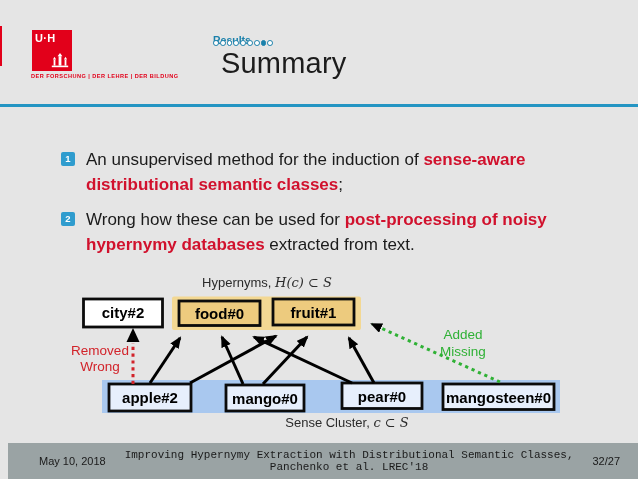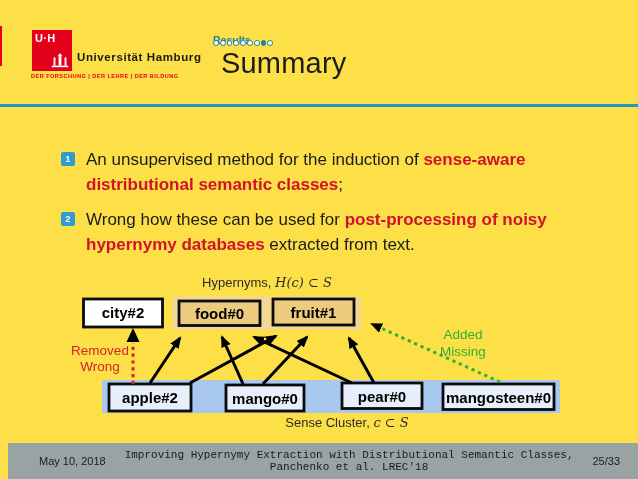--- a/index.html
+++ b/index.html
@@ -1,16 +1,16 @@
 <!DOCTYPE html>
 <html><head>
 <meta charset="utf-8">
 <style>
   html,body{margin:0;padding:0;background:#fff;}
-  .slide{position:relative;width:638px;height:479px;background:#fde047;overflow:hidden;
+  .slide{position:relative;width:638px;height:479px;background:#e5e5e5;overflow:hidden;
          font-family:"Liberation Sans",sans-serif;}
   
   .left-sliver{position:absolute;left:0;top:26px;width:2px;height:40px;background:#e2001a;}
   
   .logo-square{position:absolute;left:32px;top:30px;width:40px;height:41px;background:#e2001a;}
   .logo-square .uh{position:absolute;left:3px;top:2px;color:#fff;font-weight:bold;font-size:11px;letter-spacing:.3px;}
   .logo-square .castle{position:absolute;right:2px;bottom:2px;}
   .uni-name{position:absolute;left:77px;top:51px;font-size:11.5px;font-weight:bold;color:#1a1a1a;letter-spacing:.6px;}
   .slogan{position:absolute;left:31px;top:73px;font-size:5.6px;font-weight:bold;color:#e2001a;letter-spacing:.45px;}
   
@@ -55,21 +55,20 @@
         <polygon points="10,0 7.6,3.2 12.4,3.2"></polygon>
         <rect x="8.6" y="3.2" width="2.8" height="9.4"></rect>
         <polygon points="4.5,3.8 2.9,6.6 6.1,6.6"></polygon>
         <rect x="3.6" y="6.6" width="1.8" height="6"></rect>
         <polygon points="15.5,3.8 13.9,6.6 17.1,6.6"></polygon>
         <rect x="14.6" y="6.6" width="1.8" height="6"></rect>
         <rect x="1.8" y="12.6" width="16.4" height="1.6"></rect>
       </g>
     </svg>
   </div>
-  <div class="uni-name">Universität Hamburg</div>
   <div class="slogan">DER FORSCHUNG | DER LEHRE | DER BILDUNG</div>
 
   <div class="section">Results</div>
   <div class="dots" id="dots">
       <span class="dot"></span>
       <span class="dot"></span>
       <span class="dot"></span>
       <span class="dot"></span>
       <span class="dot"></span>
       <span class="dot"></span>
@@ -135,16 +134,16 @@
     <text x="100" y="103" text-anchor="middle" class="redlabel">Wrong</text>
 
     <line x1="500" y1="114" x2="372" y2="56" stroke="#2fb135" stroke-width="3" stroke-dasharray="3.2 3.8" marker-end="url(#ah)"></line>
     <text x="463" y="71" text-anchor="middle" class="greenlabel">Added</text>
     <text x="463" y="88" text-anchor="middle" class="greenlabel">Missing</text>
   </svg>
 
   <div class="footer">
     <span>May 10, 2018</span>
     <span class="ftitle">Improving Hypernymy Extraction with Distributional Semantic Classes, Panchenko et al. LREC'18</span>
-    <span>25/33</span>
+    <span>32/27</span>
   </div>
 
 </div>
 
 </body></html>

